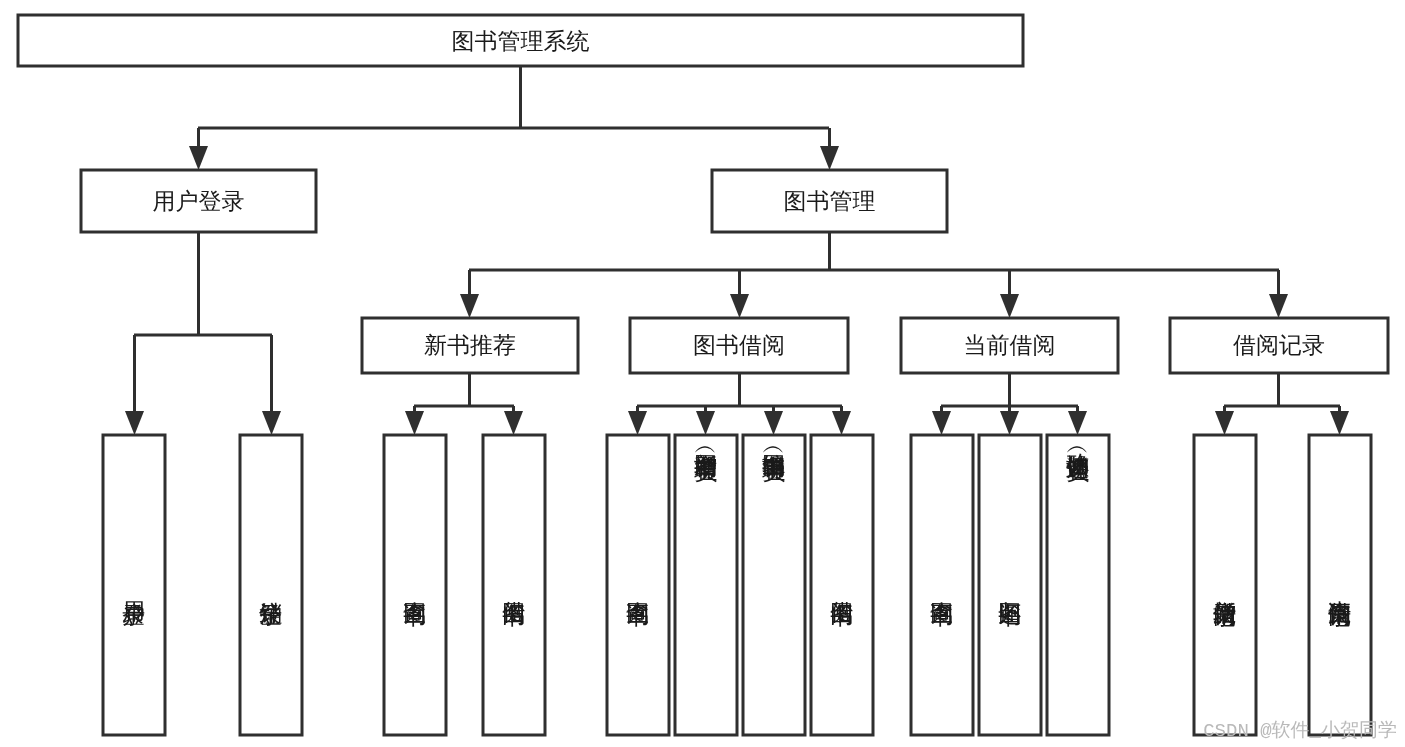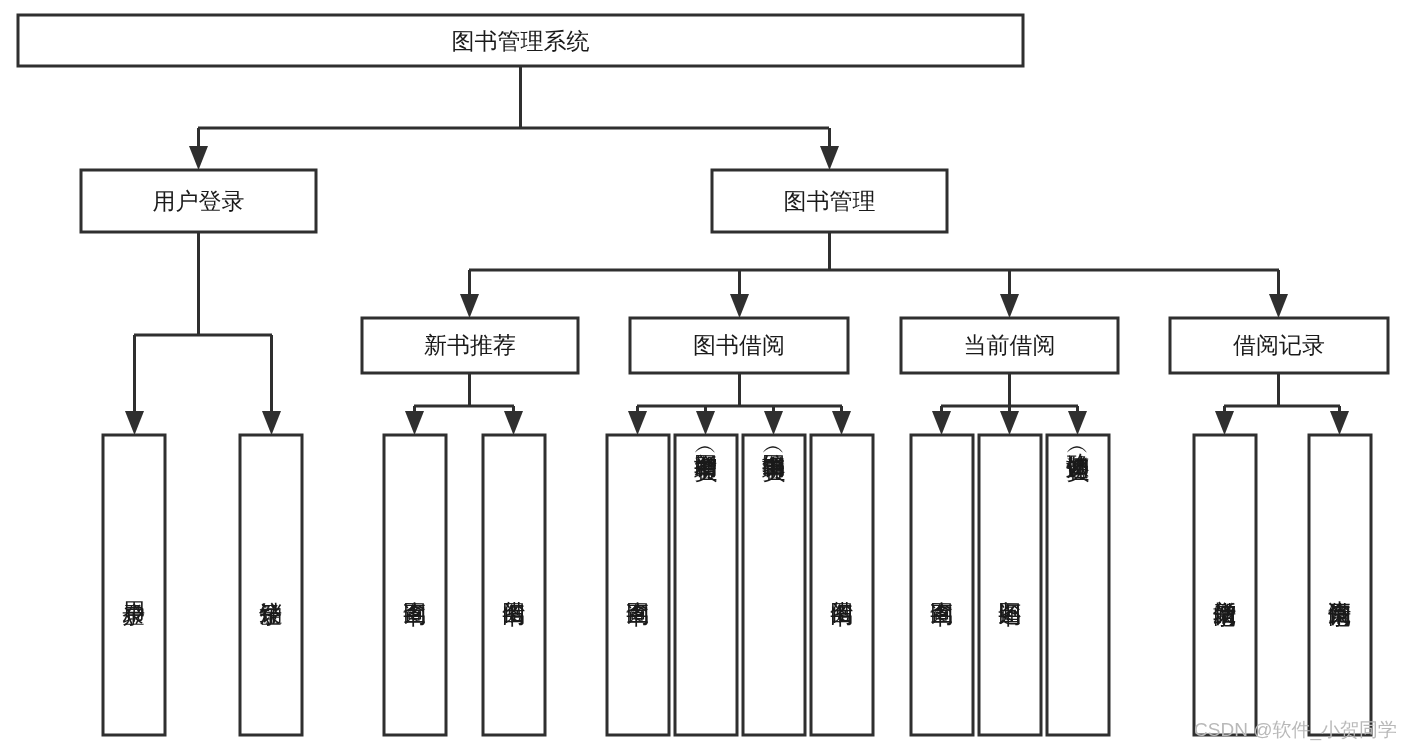--- a/index.html
+++ b/index.html
@@ -60,21 +60,21 @@
     writing-mode: vertical-rl;
     text-orientation: upright;
     white-space: nowrap;
     letter-spacing: 1px;
     pointer-events: none;
   }
   .watermark {
     position: absolute;
     right: 8px;
     bottom: 4px;
-    font-family: Liberation Sans, sans-serif;
+    font-family: Liberation Mono, monospace;
     font-size: 19px;
     color: #b9b9b9;
     white-space: nowrap;
     pointer-events: none;
   }
 </style>
 </head>
 <body>
 
 <div id="diagram-root">

